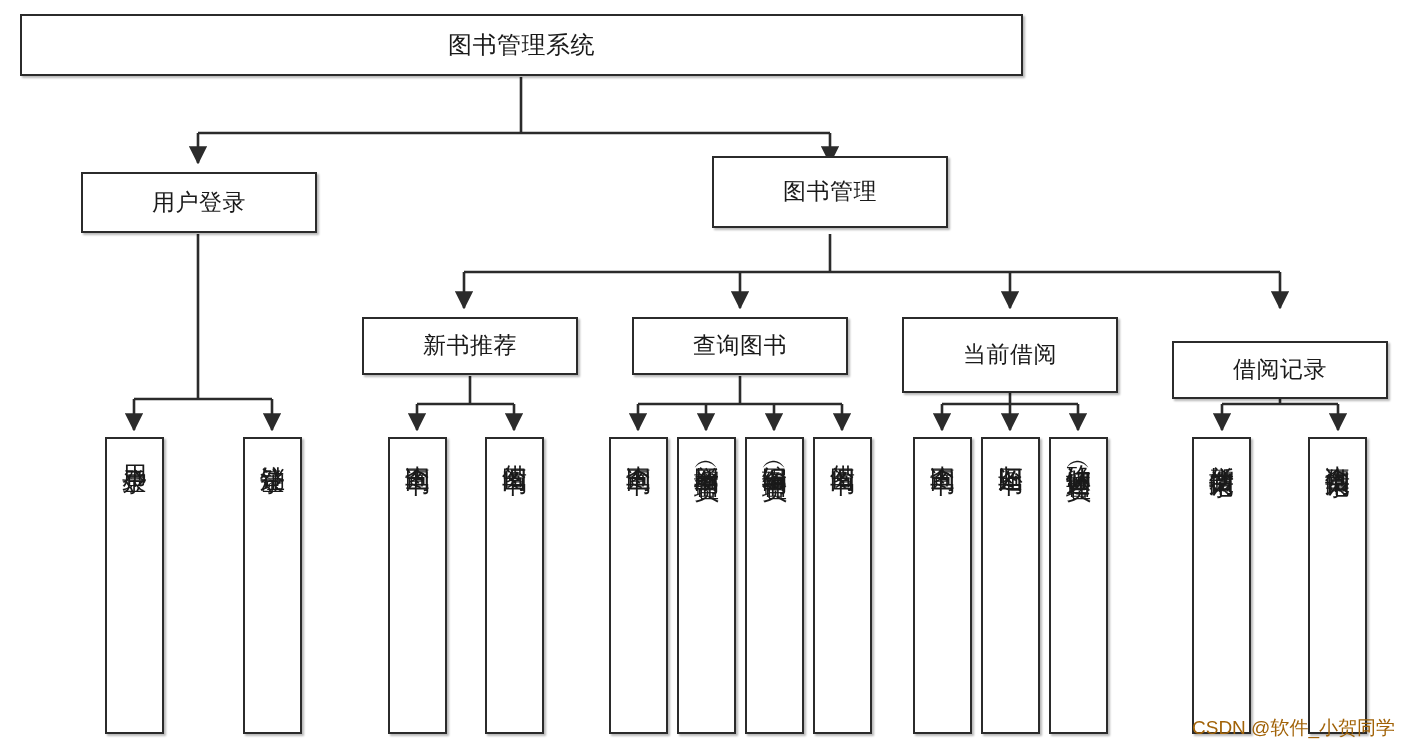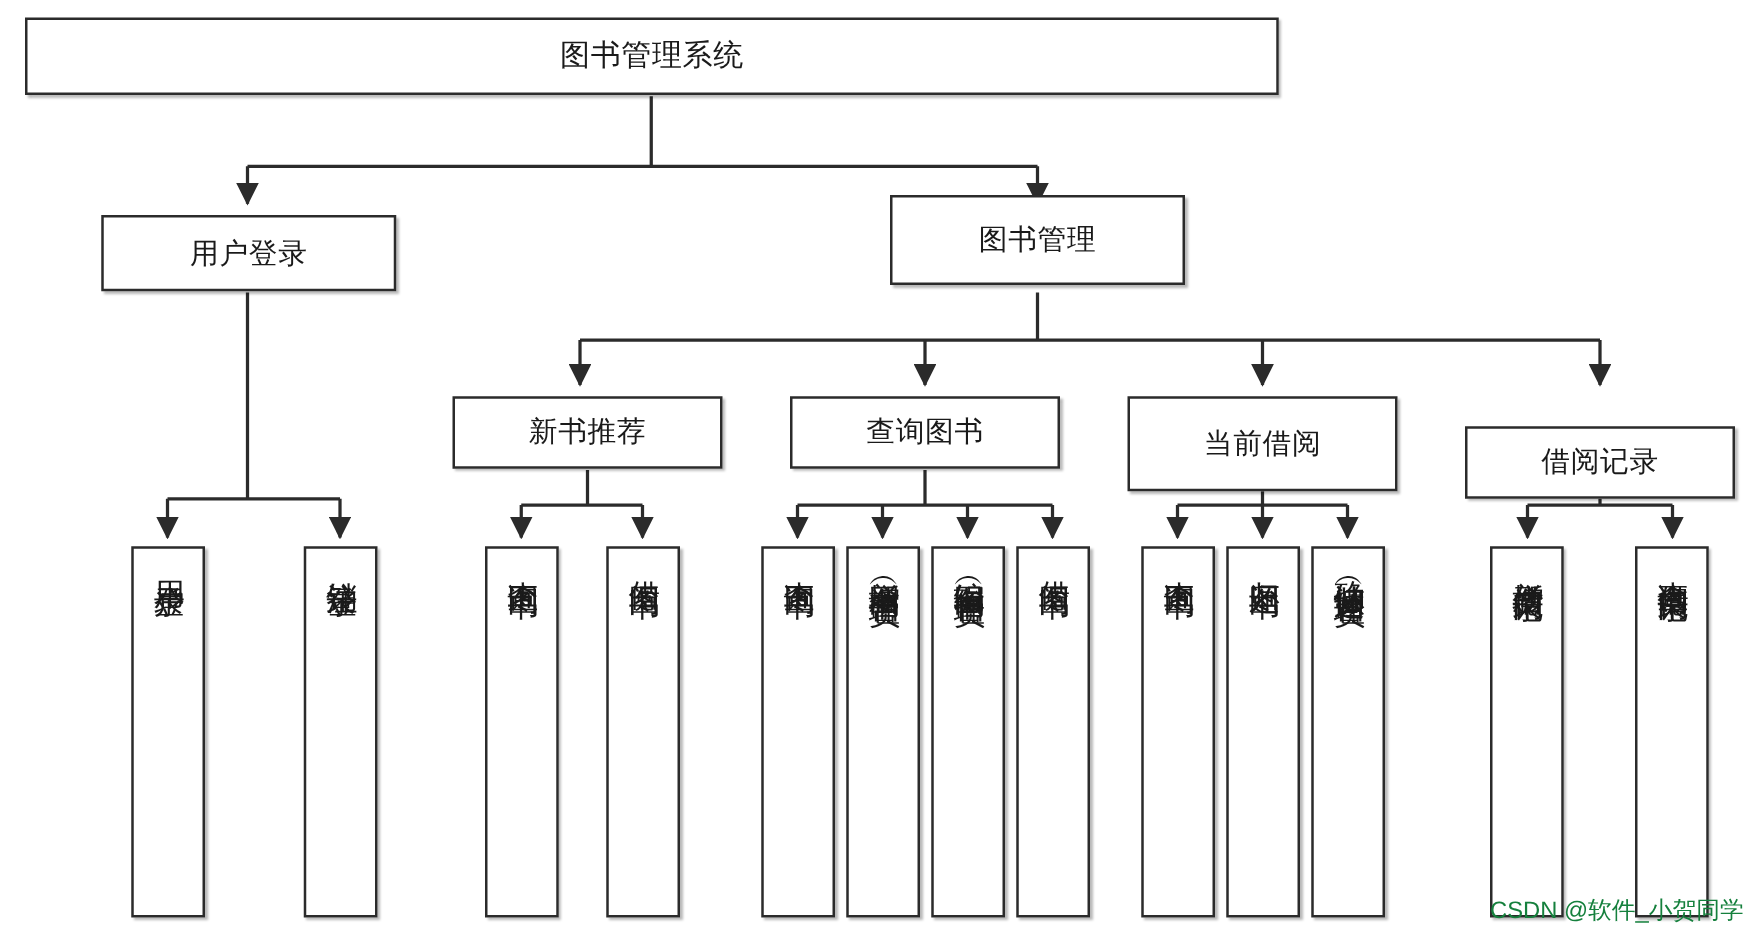--- a/index.html
+++ b/index.html
@@ -60,21 +60,21 @@
   .node.vert .lbl {
     writing-mode: vertical-rl;
     text-orientation: upright;
     font-size: 25px;
     line-height: 1.0;
     letter-spacing: 2px;
     white-space: nowrap;
   }
   .watermark {
     position: absolute;
-    color: #15803d;
+    color: #a16207;
     font-size: 19px;
     white-space: nowrap;
     z-index: 5;
     font-family: "Liberation Sans", "DejaVu Sans", sans-serif;
   }
 </style>
 </head>
 <body>
 
 <div id="canvas">

